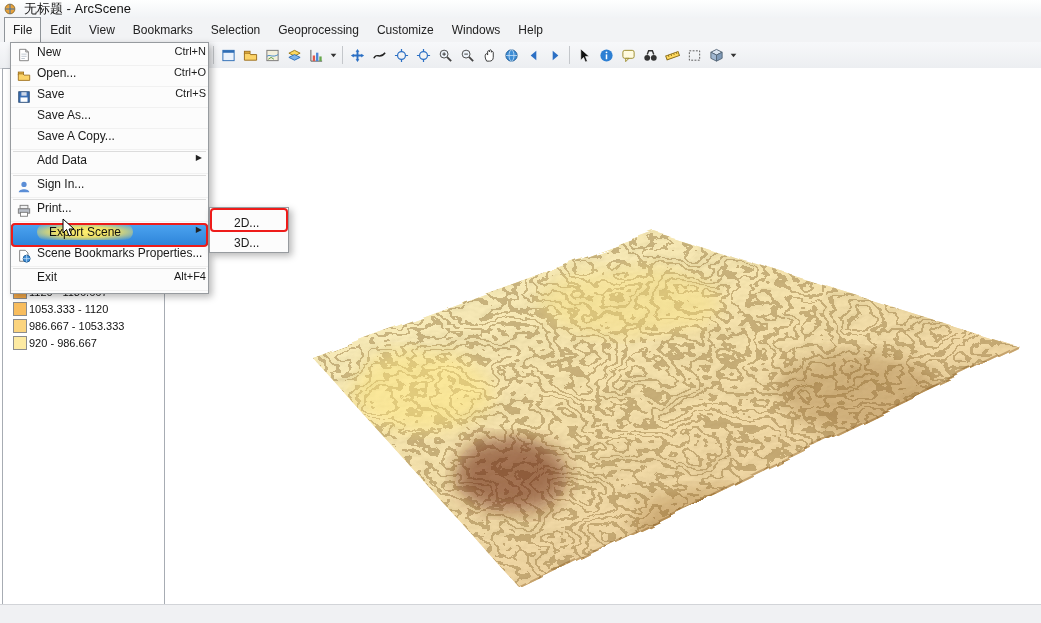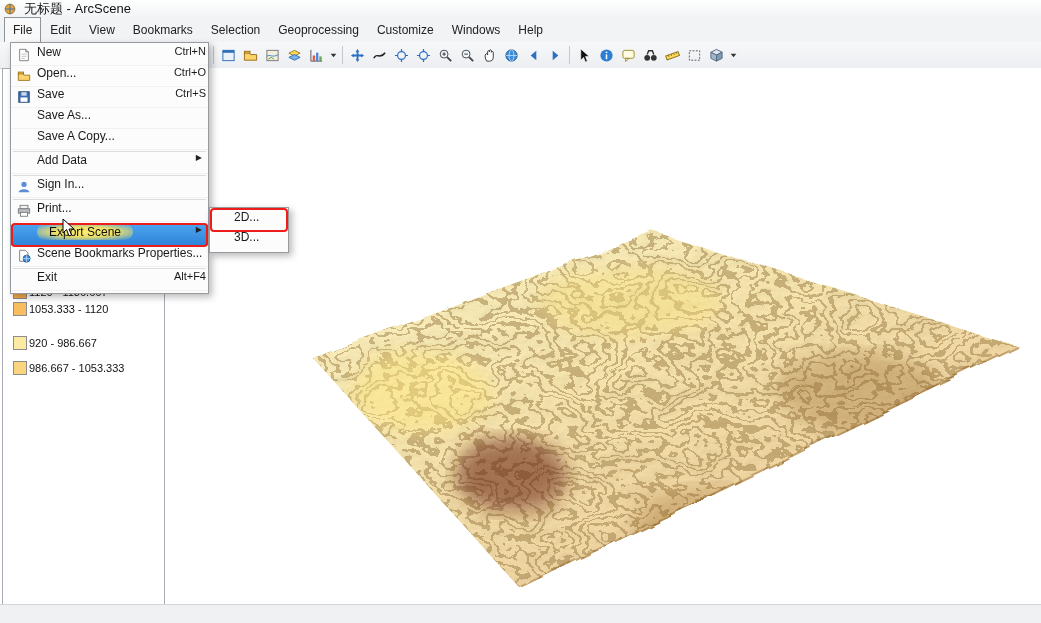--- a/index.html
+++ b/index.html
@@ -55,21 +55,21 @@
   .fm-sep{height:1px;background:#dcdcdc;margin:1px 2px}
   .fm-row.hl{background:linear-gradient(#4ba3ef,#2e85da);color:#101010}
   .fm-row.hl .fm-label span{background:radial-gradient(ellipse at center,#ffee6e 0%,rgba(255,230,90,.9) 45%,rgba(255,230,90,0) 95%);
     padding:1px 12px;border-radius:9px}
   .red-outline{position:absolute;left:0;right:0;top:-2px;bottom:-2px;border:2px solid #ee1c1a;
     border-radius:4px;pointer-events:none;z-index:5}
 
   
   .submenu{position:absolute;left:209px;top:207px;width:78px;background:#fcfcfc;
     border:1px solid #979b9f;box-shadow:3px 3px 7px rgba(0,0,0,.28);z-index:45;padding:2px 0}
-  .sm-row{position:relative;height:20px;display:flex;align-items:flex-start;font-size:12px;
+  .sm-row{position:relative;height:20px;display:flex;align-items:flex-end;font-size:12px;
     color:#1a1a1a;padding-left:24px}
 
   .cursor{position:absolute;left:62px;top:218px;width:14px;height:20px;z-index:60}
 </style>
 </head>
 <body>
 
 <svg style="position:absolute;width:0;height:0" aria-hidden="true">
   <defs>
     <symbol id="s-page" viewBox="0 0 16 16">
@@ -399,21 +399,21 @@
           <span>1186.667 - 1253.333</span>
         </div>
         <div class="legend-row" style="top: 215px;">
           <span class="swatch" style="background: rgb(245, 169, 72);"></span>
           <span>1120 - 1186.667</span>
         </div>
         <div class="legend-row" style="top: 232px;">
           <span class="swatch" style="background: rgb(248, 189, 94);"></span>
           <span>1053.333 - 1120</span>
         </div>
-        <div class="legend-row" style="top: 249px; margin-top: 42px;">
+        <div class="legend-row" style="top: 249px;">
           <span class="swatch" style="background: rgb(251, 212, 126);"></span>
           <span>986.667 - 1053.333</span>
         </div>
         <div class="legend-row" style="top: 266px;">
           <span class="swatch" style="background: rgb(253, 234, 162);"></span>
           <span>920 - 986.667</span>
         </div>
       </div>
   </div>
 

